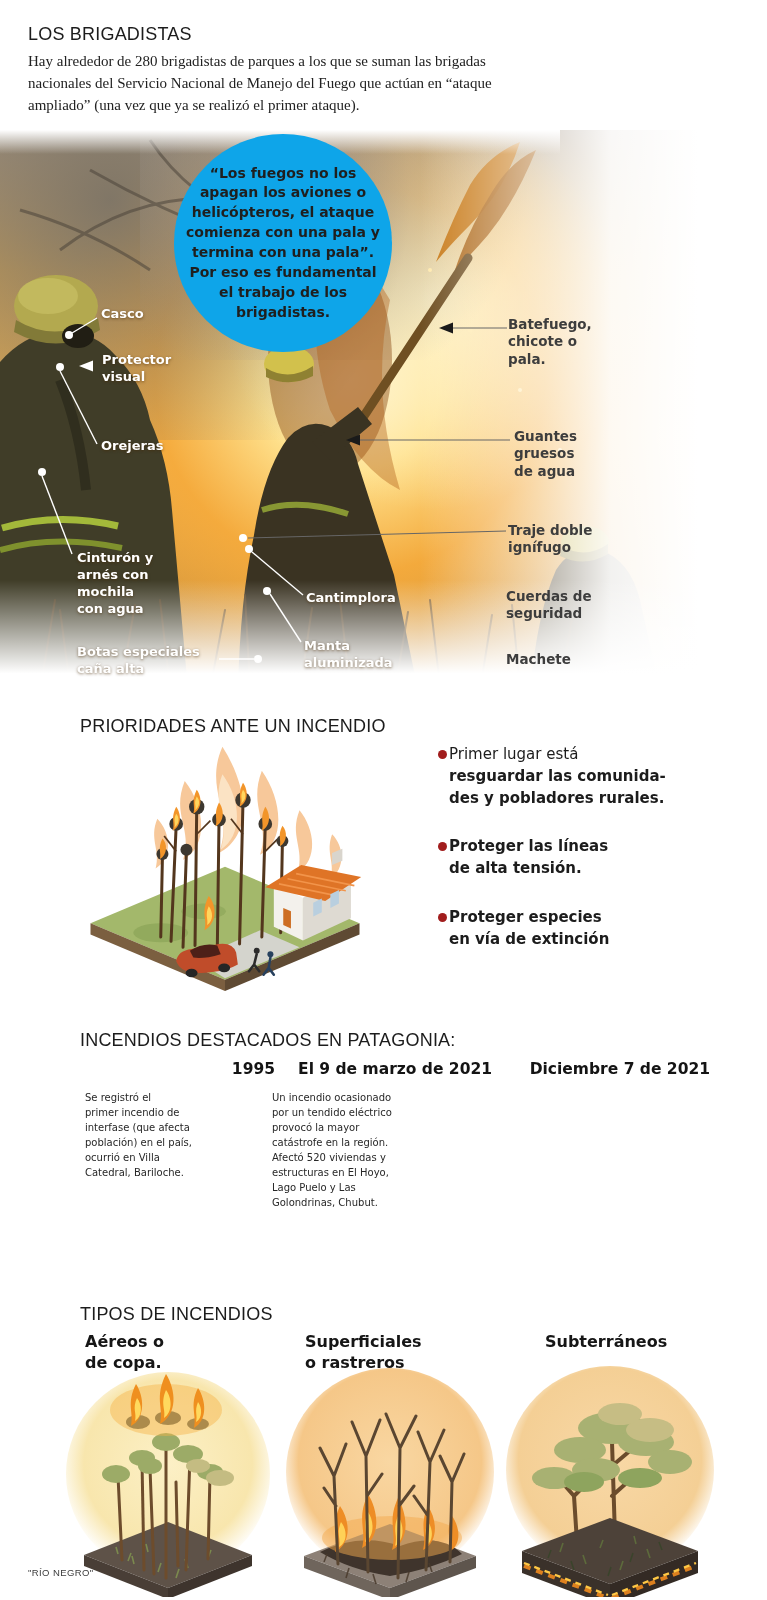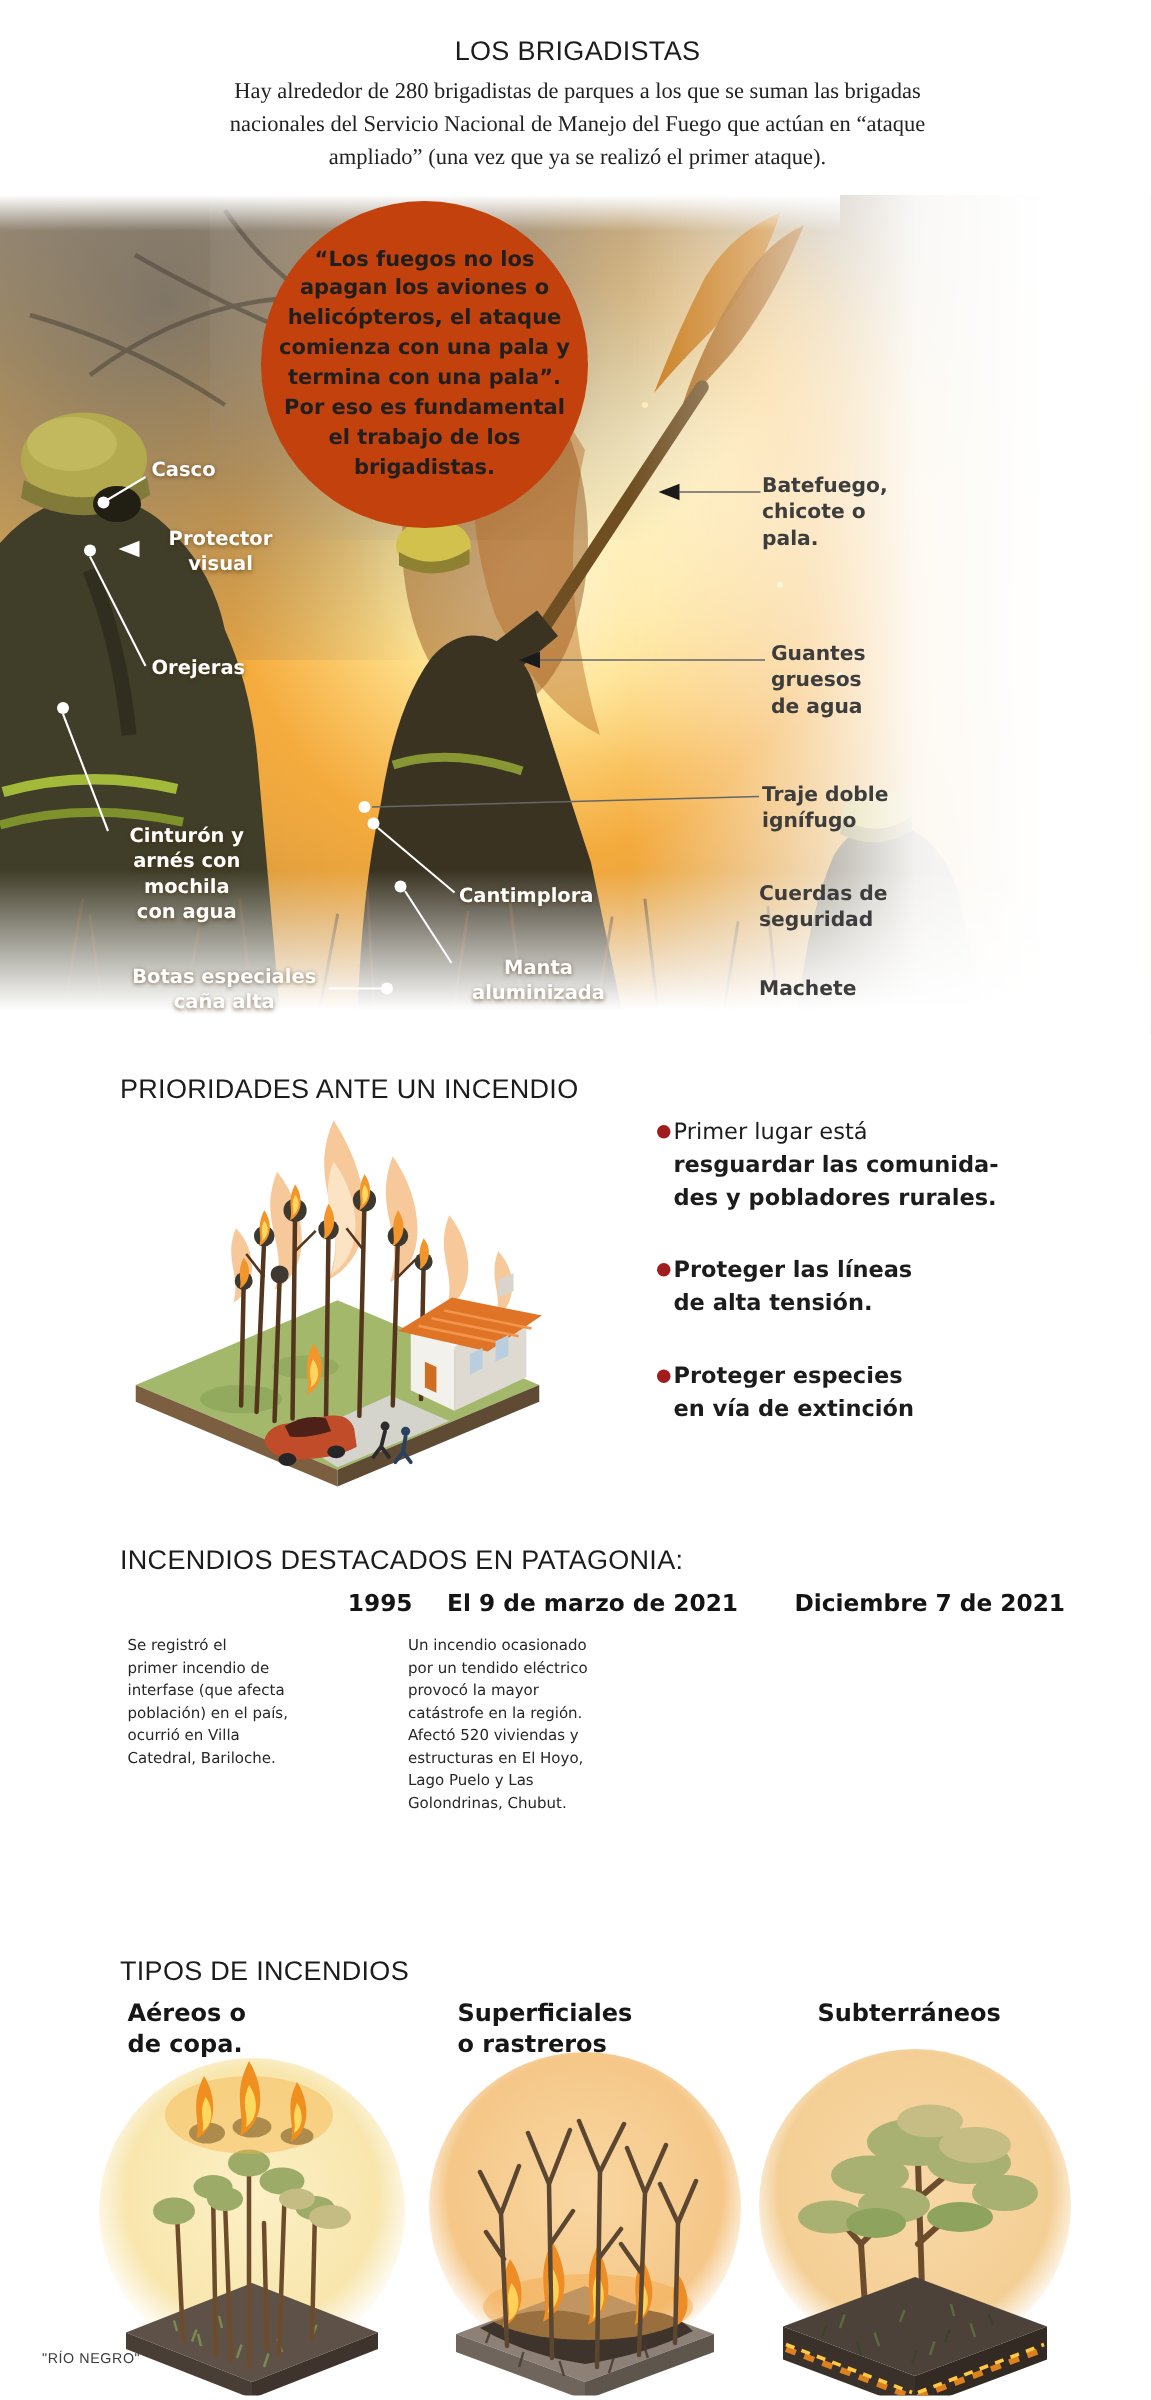--- a/index.html
+++ b/index.html
@@ -1,34 +1,34 @@
 <!DOCTYPE html>
 <html><head>
 <meta charset="utf-8">
 <style>
   html,body{margin:0;padding:0;background:#fff;}
   .page{position:relative;width:767px;height:1600px;background:#fff;overflow:hidden;
         font-family:"DejaVu Sans",sans-serif;color:#1e1e1e;}
 
   
-  .header{position:absolute;left:28px;top:24px;width:714px;text-align:center;}
+  .header{position:absolute;left:28px;top:24px;width:714px;}
   .page-title{font-family:"Liberation Sans",sans-serif;font-size:18px;font-weight:400;
               letter-spacing:.2px;color:#1c1c1c;margin:0;}
   .intro{font-size:15px;line-height:1.45;margin:6px 0 0;white-space:pre-line;color:#222;font-family:Liberation Serif, serif;}
 
   
   .photo{position:absolute;left:0;top:130px;width:767px;height:560px;}
   .photo svg.photo-art{position:absolute;left:0;top:0;z-index:1;}
   .bubble{position:absolute;left:174px;top:4px;width:218px;height:218px;border-radius:50%;
-          background:#c2410c;display:flex;align-items:center;justify-content:center;z-index:3;}
+          background:#0ea5e9;display:flex;align-items:center;justify-content:center;z-index:3;}
   .bubble p{margin:0;font-size:14px;font-weight:bold;line-height:1.42;white-space:pre-line;
             text-align:center;color:#1f1f1f;}
   .photo-label{position:absolute;font-weight:bold;font-size:13px;line-height:1.3;
                white-space:pre-line;z-index:4;}
-  .wl{color:#fff;text-shadow:0 1px 3px rgba(70,40,0,.6);text-align:center;}
+  .wl{color:#fff;text-shadow:0 1px 3px rgba(70,40,0,.6);}
   .dl{color:#3d3d3d;font-size:13.5px;line-height:1.28;}
 
   
   .sec-title{position:absolute;font-family:"Liberation Sans",sans-serif;font-size:18px;
              font-weight:400;letter-spacing:.2px;color:#1c1c1c;margin:0;}
 
   
   .bullets{position:absolute;left:438px;top:744px;width:262px;margin:0;padding:0;}
   .bullets li{display:flex;gap:2px;margin:0 0 27px;list-style:none;}
   .bdot{width:9px;height:9px;border-radius:50%;background:#a11d1d;margin-top:6px;flex:none;}

